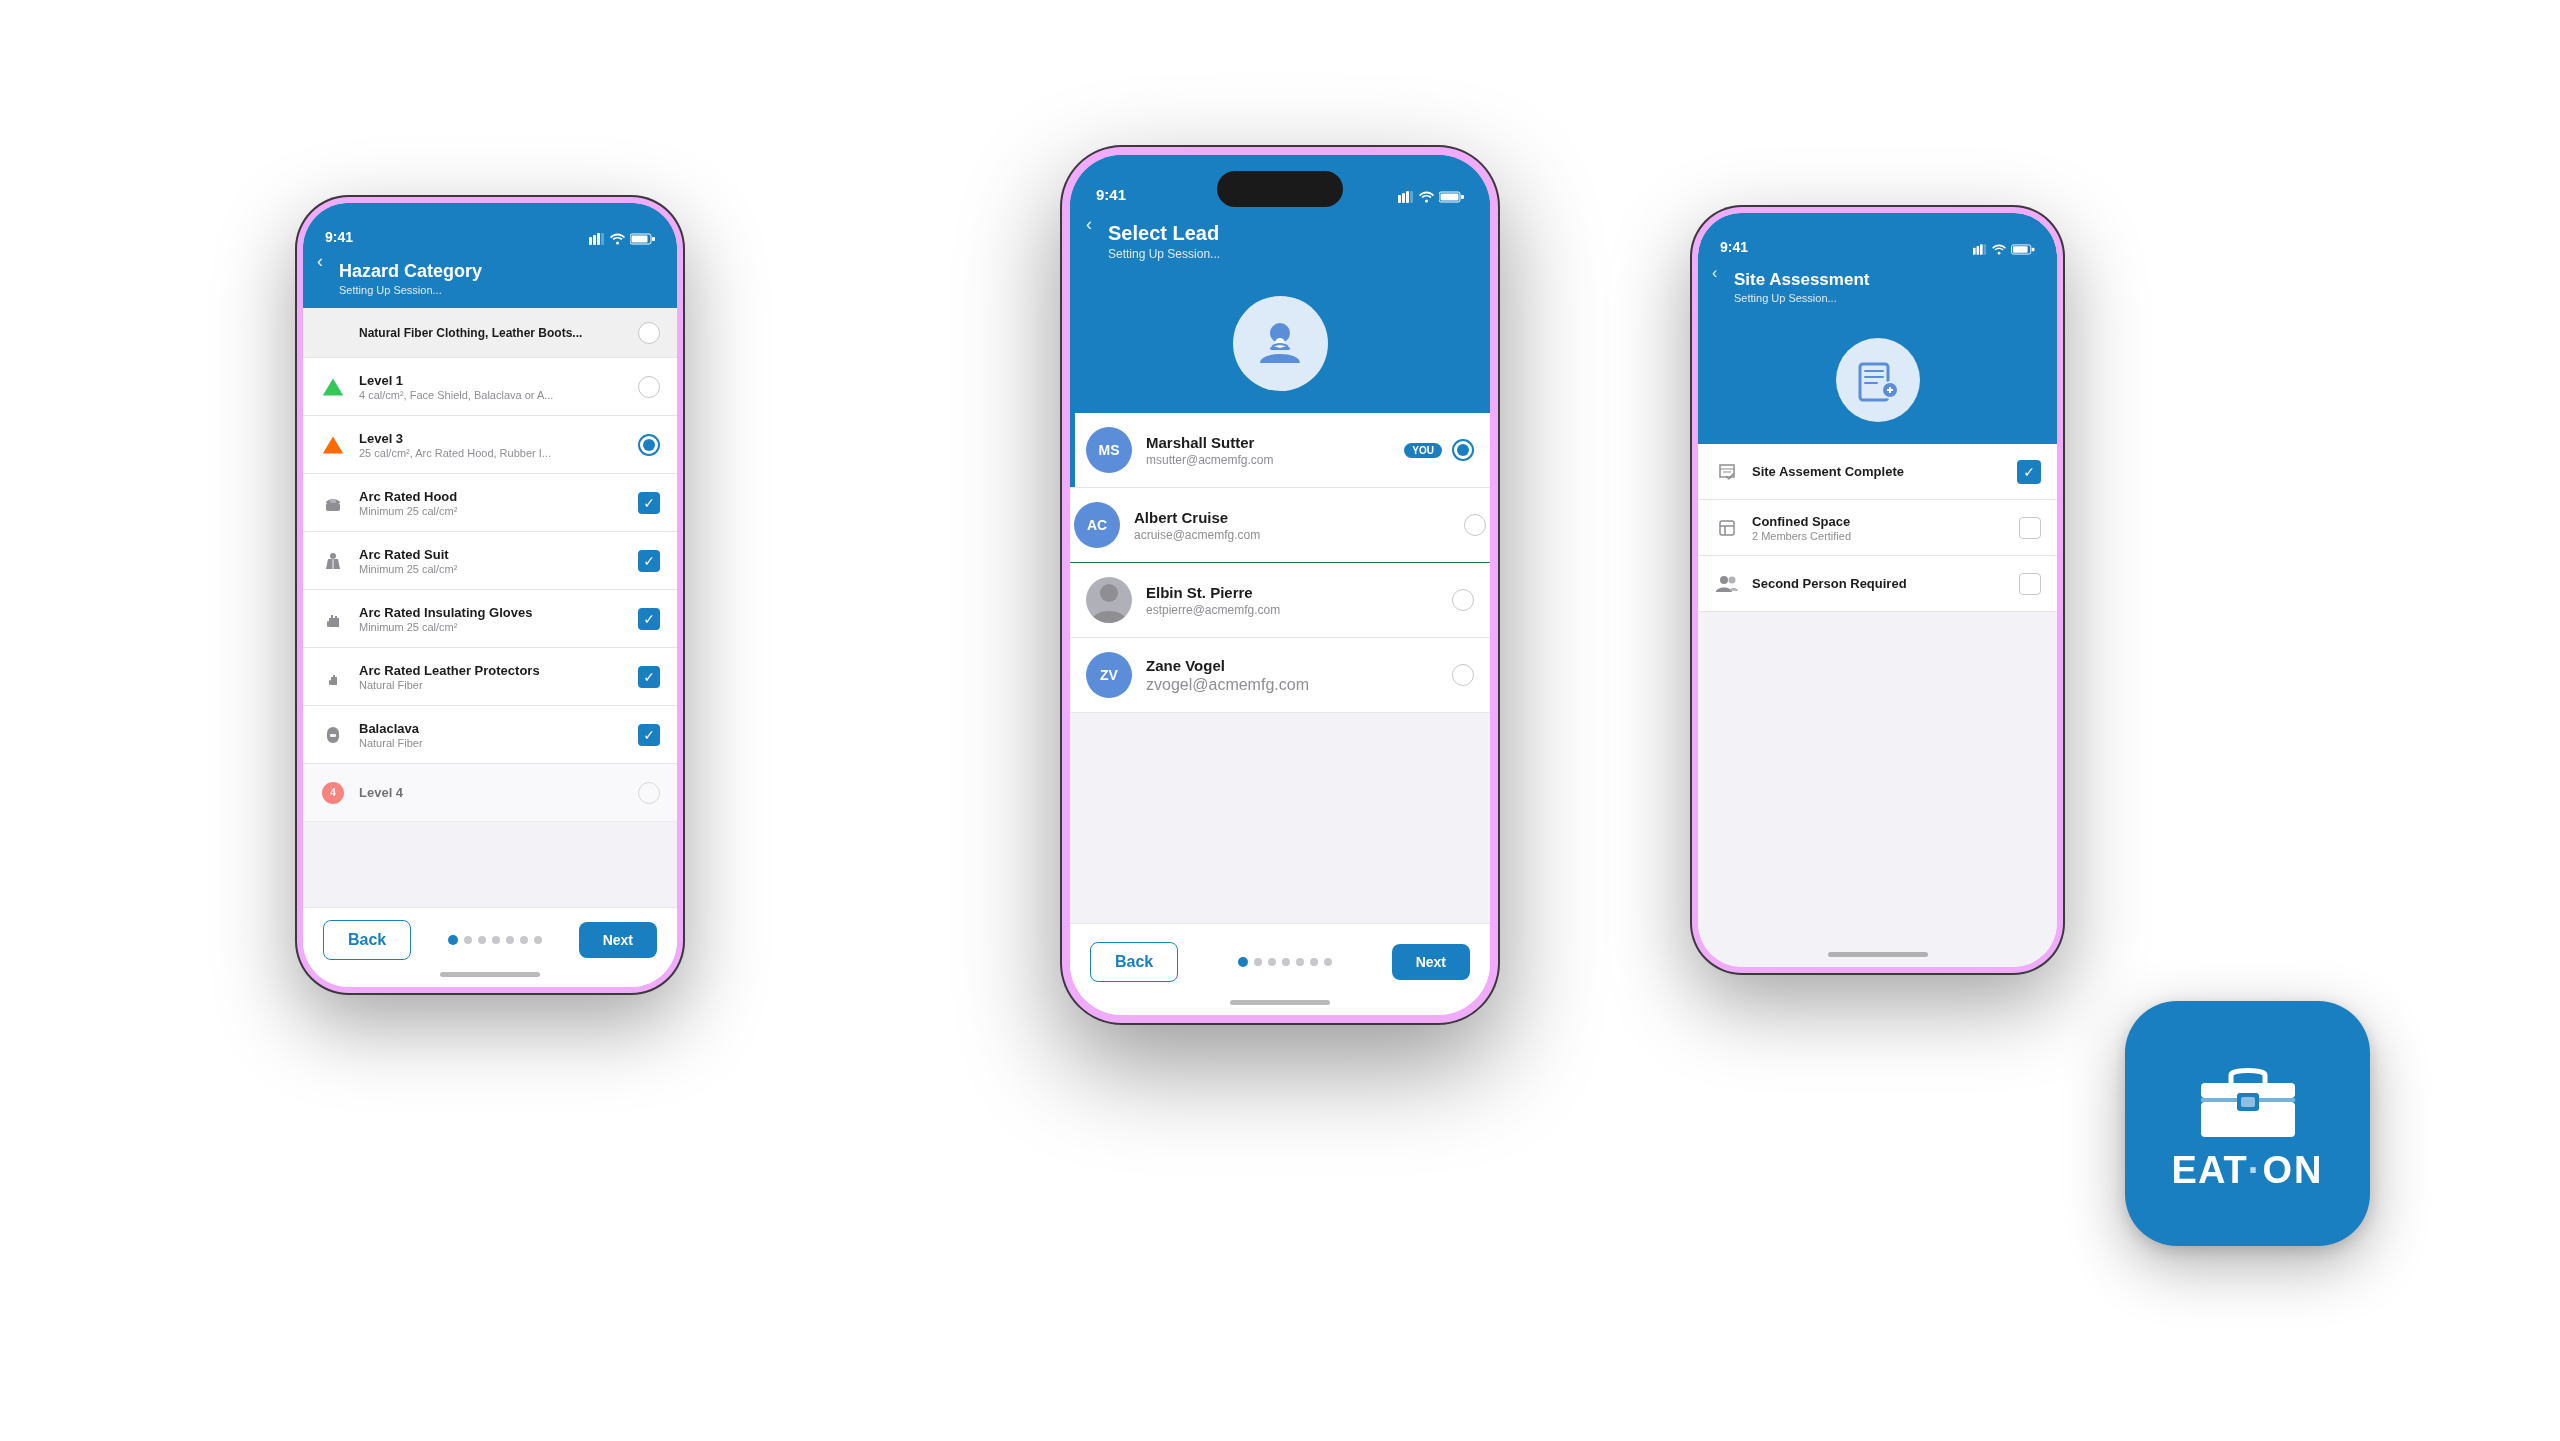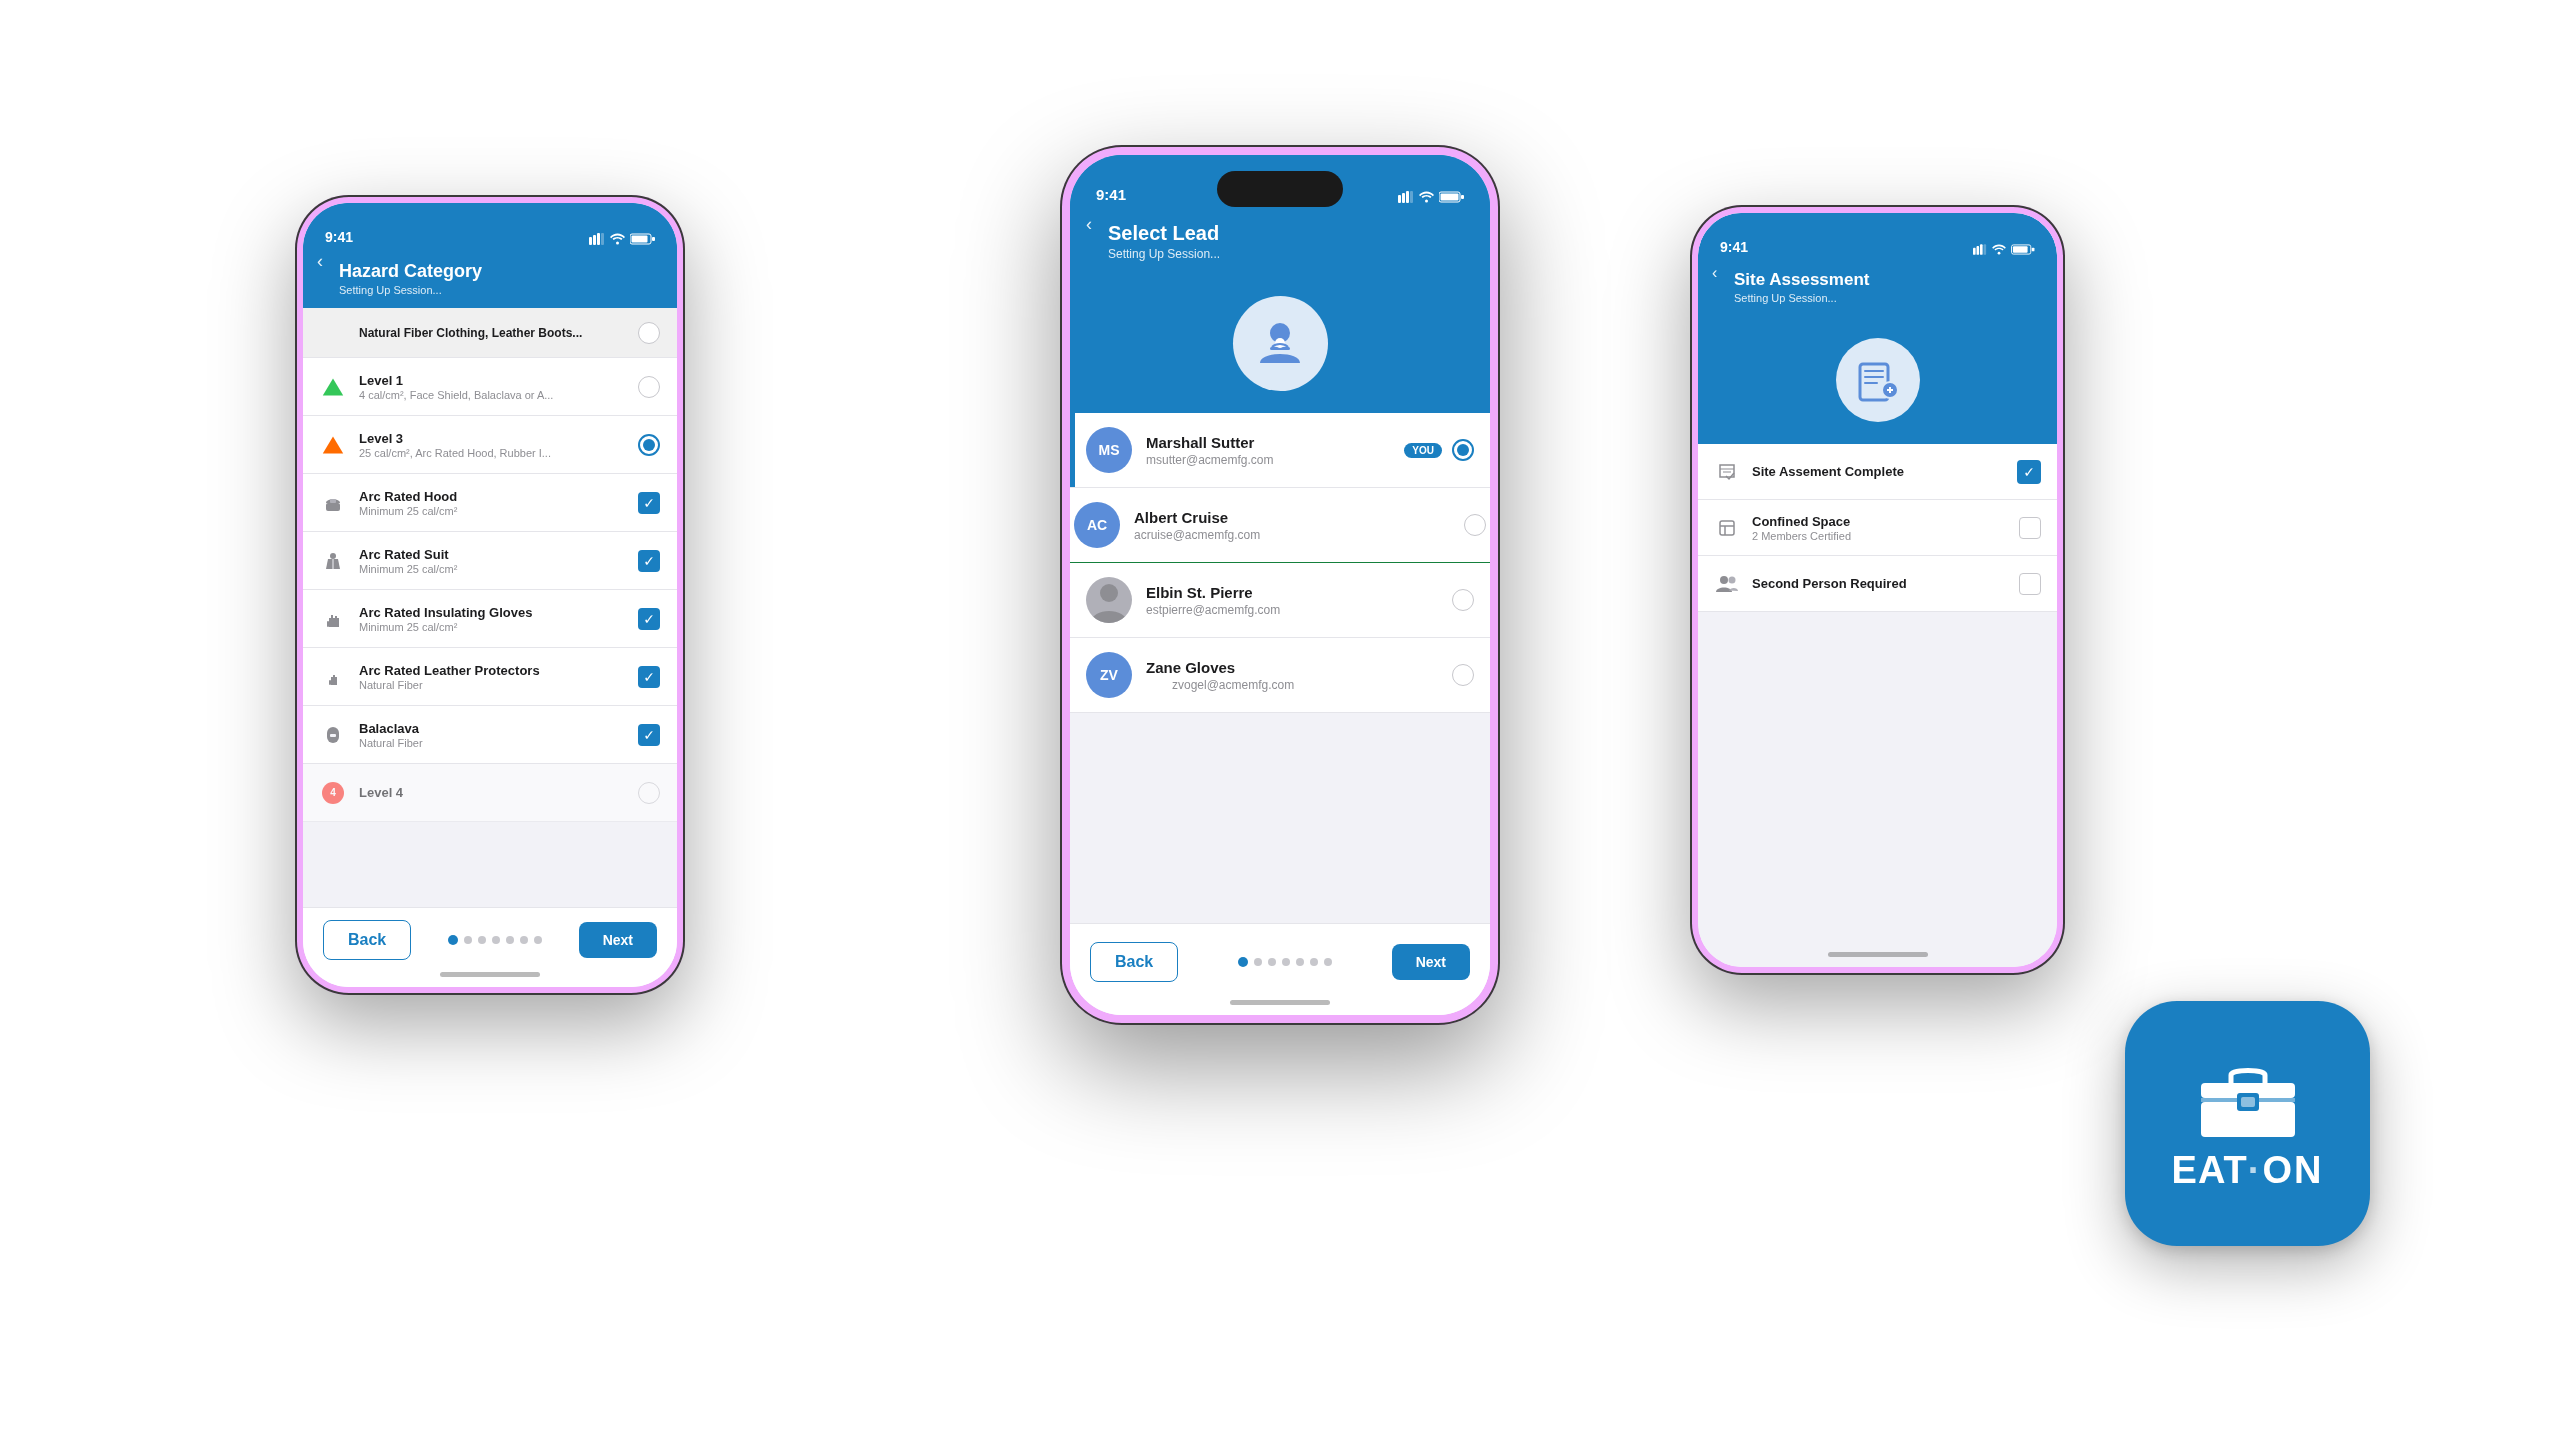--- a/index.html
+++ b/index.html
@@ -556,22 +556,22 @@
             <div style="flex:1;">
               <div style="font-size:15px;font-weight:600;color:#1c1c1e;">Elbin St. Pierre</div>
               <div style="font-size:12px;color:#8e8e93;margin-top:2px;">estpierre@acmemfg.com</div>
             </div>
             <div class="radio-empty"></div>
           </div>
 
           <div style="display:flex;align-items:center;padding:14px 16px;background:#fff;border-bottom:1px solid #e5e5ea;">
             <div style="width:46px;height:46px;border-radius:50%;background:#5b8dd9;margin-right:14px;flex-shrink:0;display:flex;align-items:center;justify-content:center;font-size:14px;font-weight:700;color:#fff;">ZV</div>
             <div style="flex:1;">
-              <div style="font-size:15px;font-weight:600;color:#1c1c1e;">Zane Gloves</div>
-              <div style="font-size:12px;color:#8e8e93;margin-top:2px;margin-left:26px;">zvogel@acmemfg.com</div>
+              <div style="font-size:15px;font-weight:600;color:#1c1c1e;">Zane Vogel</div>
+              <div style="font-size:16px;color:#8e8e93;margin-top:2px;">zvogel@acmemfg.com</div>
             </div>
             <div class="radio-empty"></div>
           </div>
         </div>
 
         <div class="bottom-nav" style="height:92px;">
           <button class="btn-back">Back</button>
           <div class="dots">
             <div class="dot active"></div>
             <div class="dot"></div>

